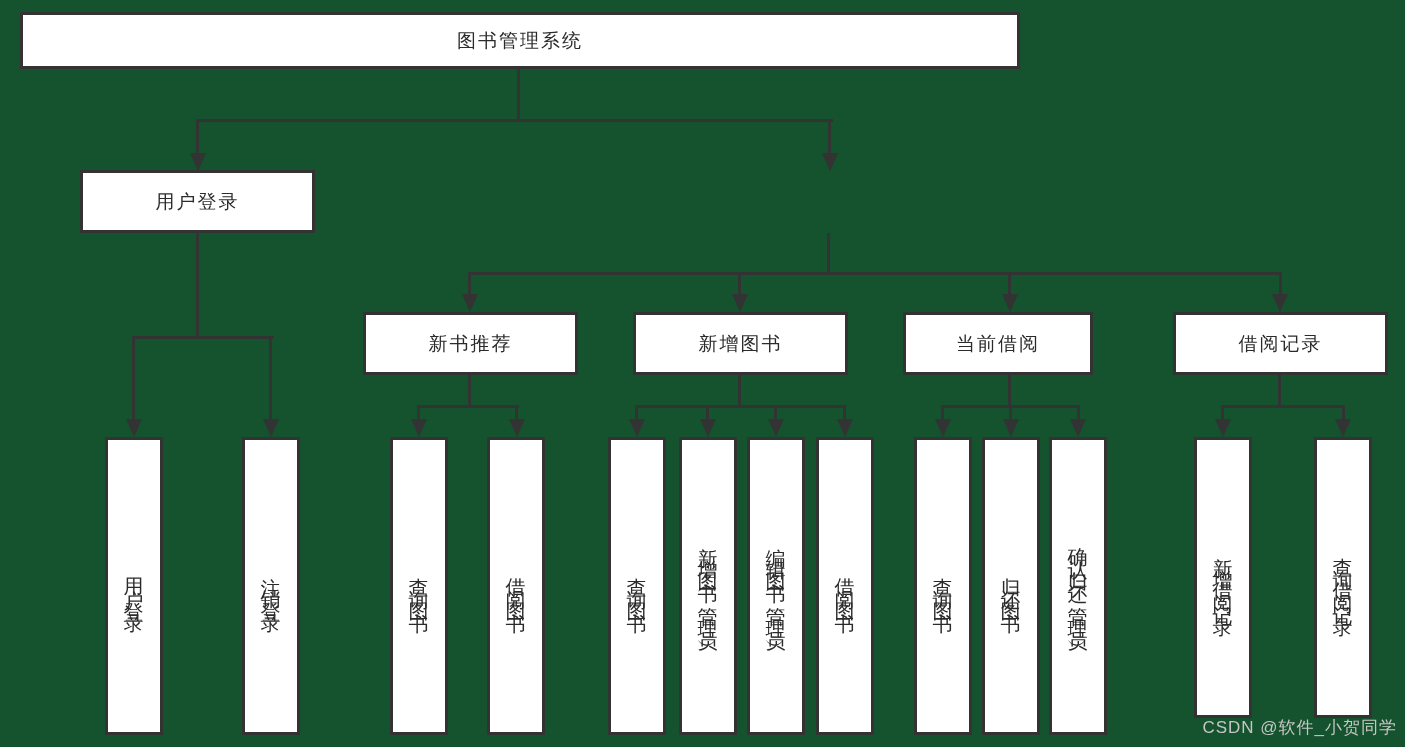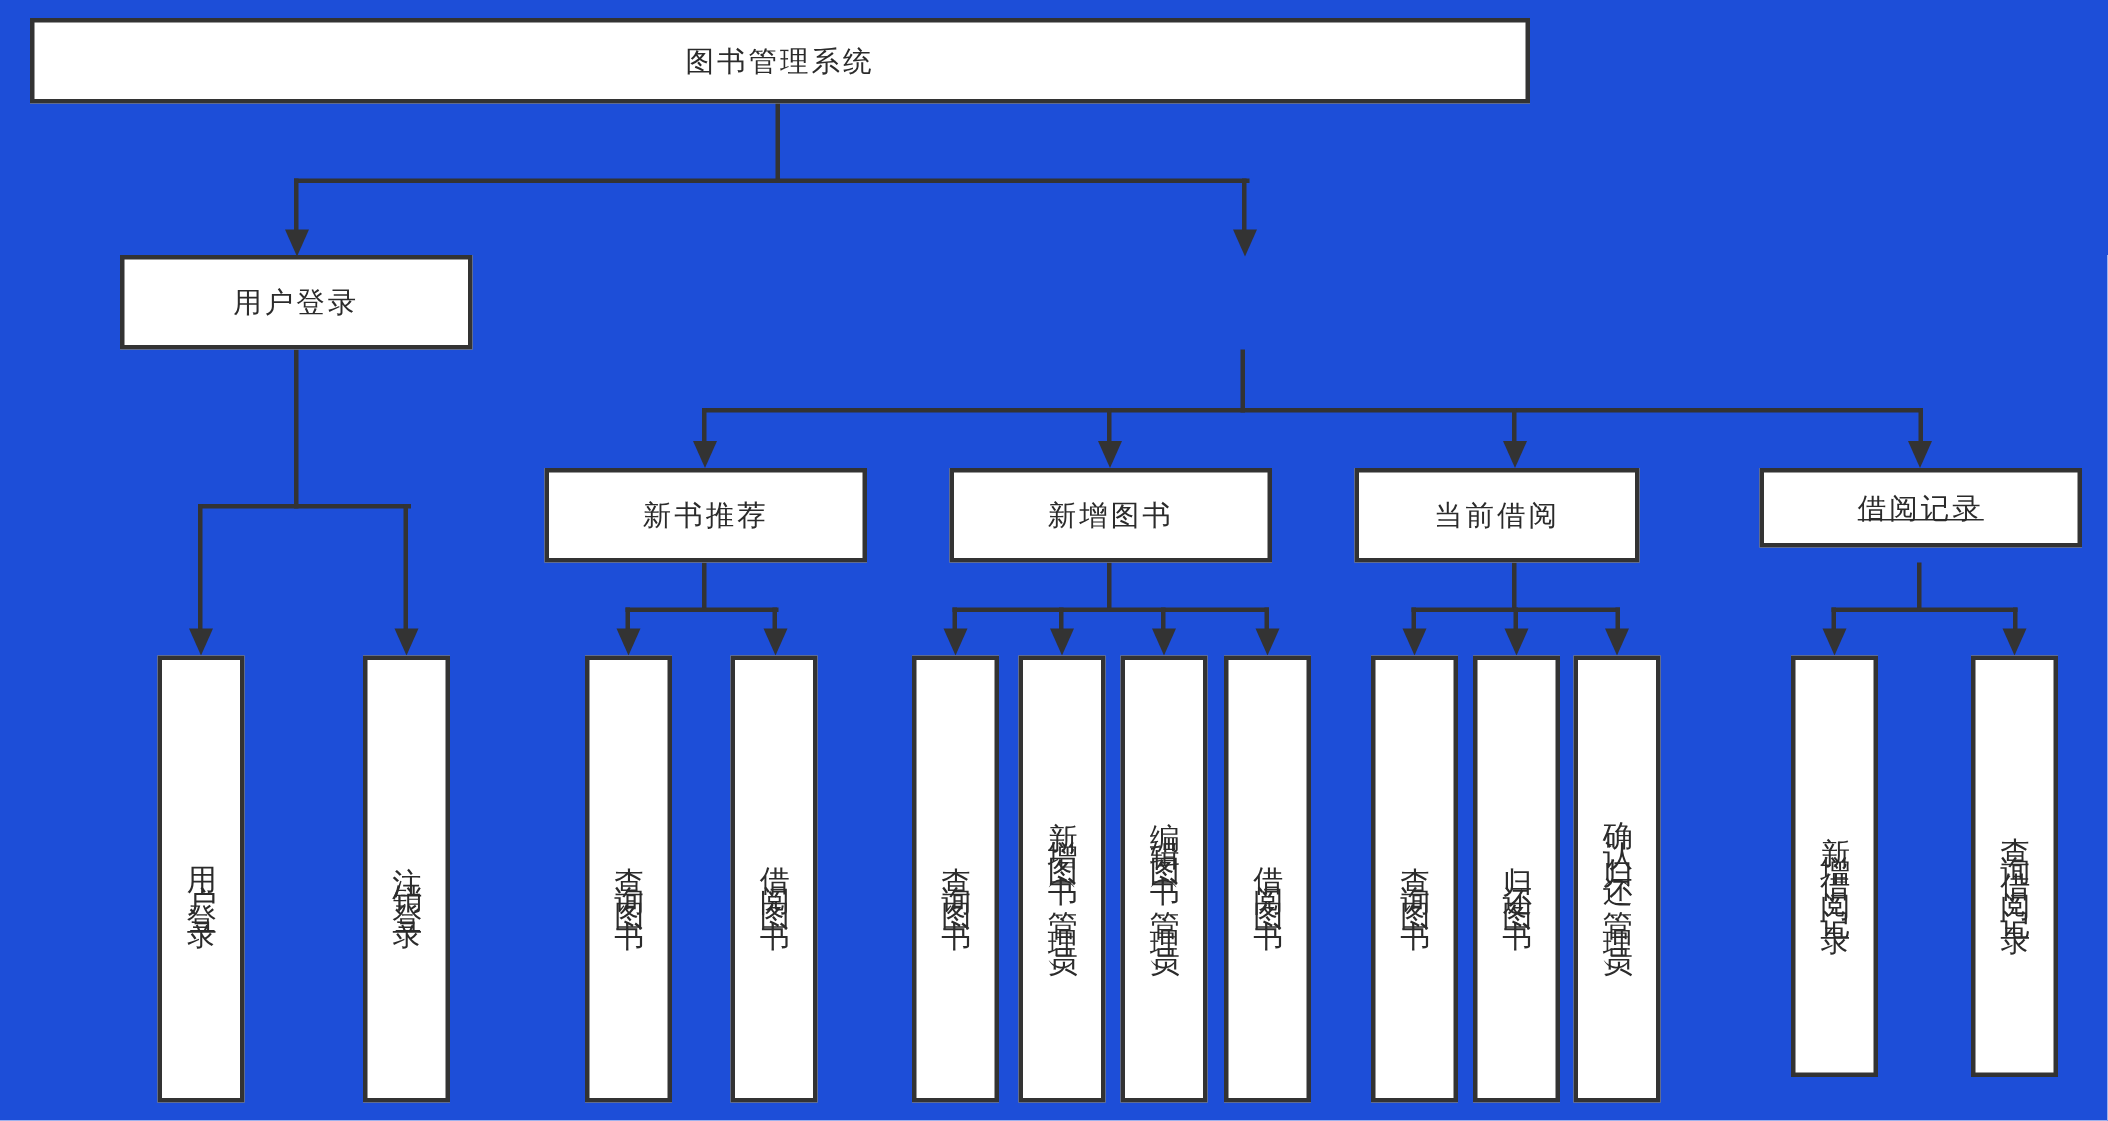--- a/index.html
+++ b/index.html
@@ -1,20 +1,20 @@
 <!DOCTYPE html>
 <html><head>
 <meta charset="utf-8">
 <style>
   html, body { margin: 0; padding: 0; background: #ffffff; }
   .canvas {
     position: relative;
     width: 1405px;
     height: 747px;
-    background: #1d4ed8;
+    background: #14532d;
     font-family: "Liberation Sans", sans-serif;
     color: #2b2b2b;
     overflow: hidden;
   }
   .box {
     position: absolute;
     box-sizing: border-box;
     background: #ffffff;
     border: 3px solid #333333;
     display: flex;
@@ -132,21 +132,21 @@
 
   <div class="box" style="left:363px;top:312px;width:215px;height:63px;">
     <span class="hlabel">新书推荐</span>
   </div>
   <div class="box" style="left:633px;top:312px;width:215px;height:63px;">
     <span class="hlabel">新增图书</span>
   </div>
   <div class="box" style="left:903px;top:312px;width:190px;height:63px;">
     <span class="hlabel">当前借阅</span>
   </div>
-  <div class="box" style="left:1173px;top:312px;width:215px;height:53px;text-decoration:underline;">
+  <div class="box" style="left:1173px;top:312px;width:215px;height:63px;">
     <span class="hlabel">借阅记录</span>
   </div>
 
   <div class="box" style="left:105px;top:437px;width:58px;height:298px;">
     <span class="vlabel">用户登录</span>
   </div>
   <div class="box" style="left:242px;top:437px;width:58px;height:298px;">
     <span class="vlabel">注销登录</span>
   </div>
 
@@ -180,14 +180,15 @@
     <span class="vlabel">确认归还（管理员）</span>
   </div>
 
   <div class="box" style="left:1194px;top:437px;width:58px;height:281px;">
     <span class="vlabel">新增借阅记录</span>
   </div>
   <div class="box" style="left:1314px;top:437px;width:58px;height:281px;">
     <span class="vlabel">查询借阅记录</span>
   </div>
 
+  <div class="watermark">CSDN @软件_小贺同学</div>
 
 </div>
 
 </body></html>

